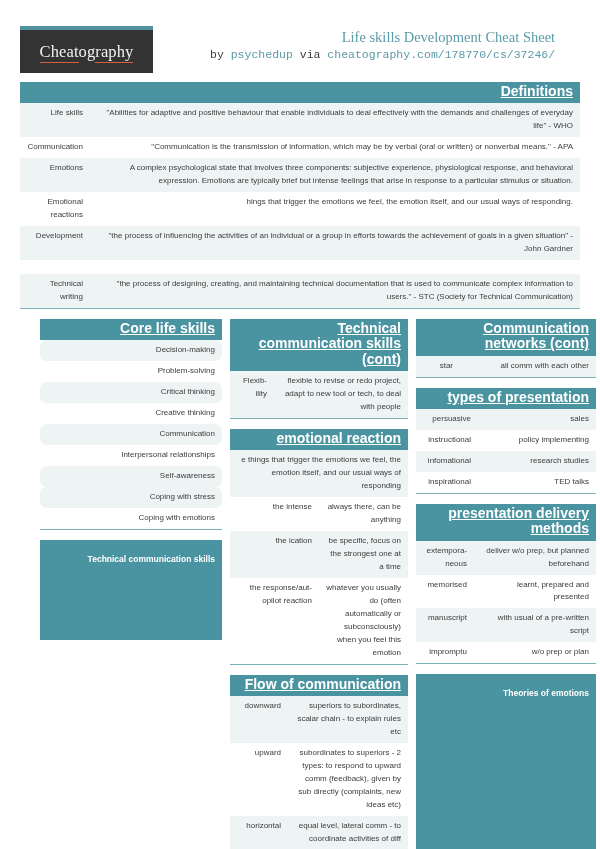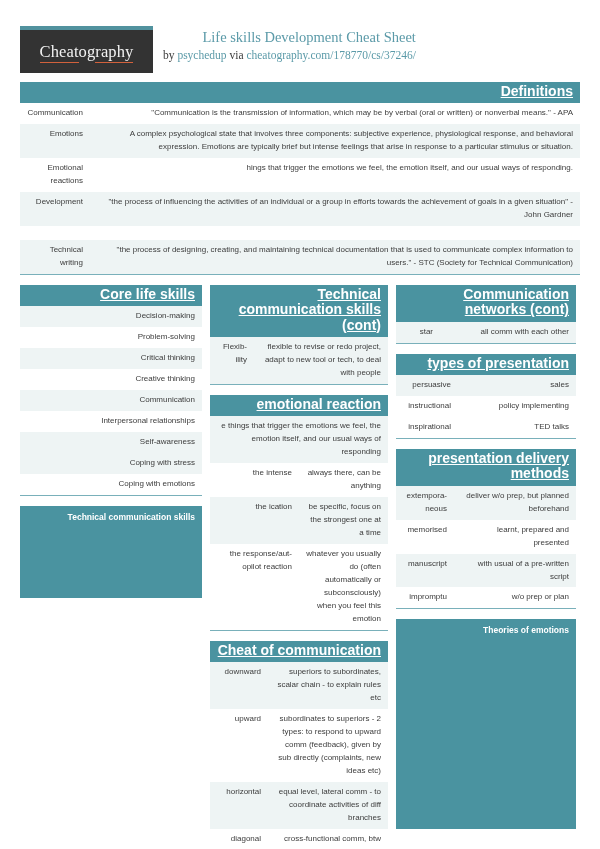--- a/index.html
+++ b/index.html
@@ -29,30 +29,30 @@
   }
   .logo-text {
     color: #f2f2f2;
     font-family: "Liberation Serif", "DejaVu Serif", serif;
     font-size: 16.5px;
     letter-spacing: .1px;
     position: relative;
     white-space: nowrap;
   }
   .logo-text .ul { border-bottom: 1.5px solid #d2613c; padding-bottom: 1px; }
-  .title-wrap { padding-left: 10px; padding-top: 2px; }
+  .title-wrap { padding-left: 20px; padding-top: 2px; margin-left: 37px; }
   .sheet-title {
     font-family: "Liberation Serif", "DejaVu Serif", serif;
     font-size: 14.5px;
     color: #5b9aa8;
     line-height: 1.25;
     white-space: nowrap;
   }
   .sheet-byline {
-    font-family: Liberation Serif, serif;
+    font-family: Liberation Mono, monospace;
     font-size: 11.5px;
     color: #3c3c3c;
     line-height: 1.4;
     margin-top: 1px;
     white-space: nowrap;
   }
   .sheet-byline .author { color: #5b9aa8; }
 
   
   .block { margin-bottom: 10px; }
@@ -79,39 +79,39 @@
   tr.blank td { height: 14px; background: #ffffff; }
   .block-rule { border-top: 1.5px solid #79b0ba; height: 0; margin-top: 0; }
 
   
   .definitions { margin-top: 12px; }
   .definitions table.tbl td.k { width: 70px; }
 
   
   .cols { display: flex; gap: 8px; margin-top: 10px; align-items: flex-start; }
   .col { width: 181px; flex: none; }
-  .col.c1 { width: 182px; }
+  .col.c1 { width: 182px; margin-left: 20px; }
   .col.c2 { width: 178px; }
   .col.c3 { width: 180px; }
 
-  .list-row td { font-size: 8px; }
+  .list-row td { font-size: 8px; border-radius: 7px; }
 
   
   .kv td.k { width: 44px; }
   .kv-wide td.k { width: 58px; margin-top: 36px; }
   .kv-xwide td.k { width: 62px; margin-top: 9px; }
 
   .fill-block {
     background: #4a93a0;
     color: #fff;
   }
   .fill-block .fill-body { height: 76px; }
   .fill-block.tall .fill-body { height: 194px; }
   .fill-title {
-    font-size: 8.5px; font-weight: bold; padding: 6px 7px 0 7px;
+    font-size: 8.5px; font-weight: bold; padding: 14px 7px 0 7px;
   }
 
   .plain-para td {
     font-size: 8px;
     line-height: 1.62;
     padding: 5px 7px;
     background: #eef4f4;
     margin-left: 15px;
   }
 </style>
@@ -127,20 +127,24 @@
     <div class="title-wrap">
       <div class="sheet-title">Life skills Development Cheat Sheet</div>
       <div class="sheet-byline"><span>by </span><span class="author">psychedup</span><span> via </span><span class="author">cheatography.com/178770/cs/37246/</span></div>
     </div>
   </div>
 
   <div class="block definitions">
     <div class="block-title">Definitions</div>
     <table class="tbl">
         <tbody>
+      <tr class="odd">
+        <td class="k">Life skills</td>
+        <td>"Abilities for adaptive and positive behaviour that enable individuals to deal effectively with the demands and challenges of everyday life" - WHO</td>
+      </tr>
       <tr class="even">
         <td class="k">Commun­ication</td>
         <td>"Communication is the transmission of information, which may be by verbal (oral or written) or nonverbal means." - APA</td>
       </tr>
       <tr class="odd">
         <td class="k">Emotions</td>
         <td>A complex psychological state that involves three components: subjective experience, physiological response, and behavioral expression. Emotions are typically brief but intense feelings that arise in response to a particular stimulus or situation.</td>
       </tr>
       <tr class="even">
         <td class="k">Emotional reactions</td>
@@ -243,21 +247,21 @@
           <tr class="even">
             <td class="k">the respon­se/a­ut­opilot reaction</td>
             <td>whatever you usually do (often automatically or subconsc­iously) when you feel this emotion</td>
           </tr>
         </tbody>
           </table>
         <div class="block-rule"></div>
       </div>
 
       <div class="block">
-        <div class="block-title">Cheat of communication</div>
+        <div class="block-title">Flow of communication</div>
         <table class="tbl kv-wide">
             <tbody>
           <tr class="odd">
             <td class="k">downward</td>
             <td>superiors to subordinates, scalar chain - to explain rules etc</td>
           </tr>
           <tr class="even">
             <td class="k">upward</td>
             <td>subordinates to superiors - 2 types: to respond to upward comm (feedback), given by sub directly (complaints, new ideas etc)</td>
           </tr>
@@ -295,20 +299,24 @@
         <div class="block-title">types of presentation</div>
         <table class="tbl kv-xwide">
             <tbody>
           <tr class="odd">
             <td class="k">persuasive</td>
             <td>sales</td>
           </tr>
           <tr class="even">
             <td class="k">instructional</td>
             <td>policy implementing</td>
+          </tr>
+          <tr class="odd">
+            <td class="k">infomational</td>
+            <td>research studies</td>
           </tr>
           <tr class="even">
             <td class="k">inspirational</td>
             <td>TED talks</td>
           </tr>
         </tbody>
           </table>
         <div class="block-rule"></div>
       </div>
 

